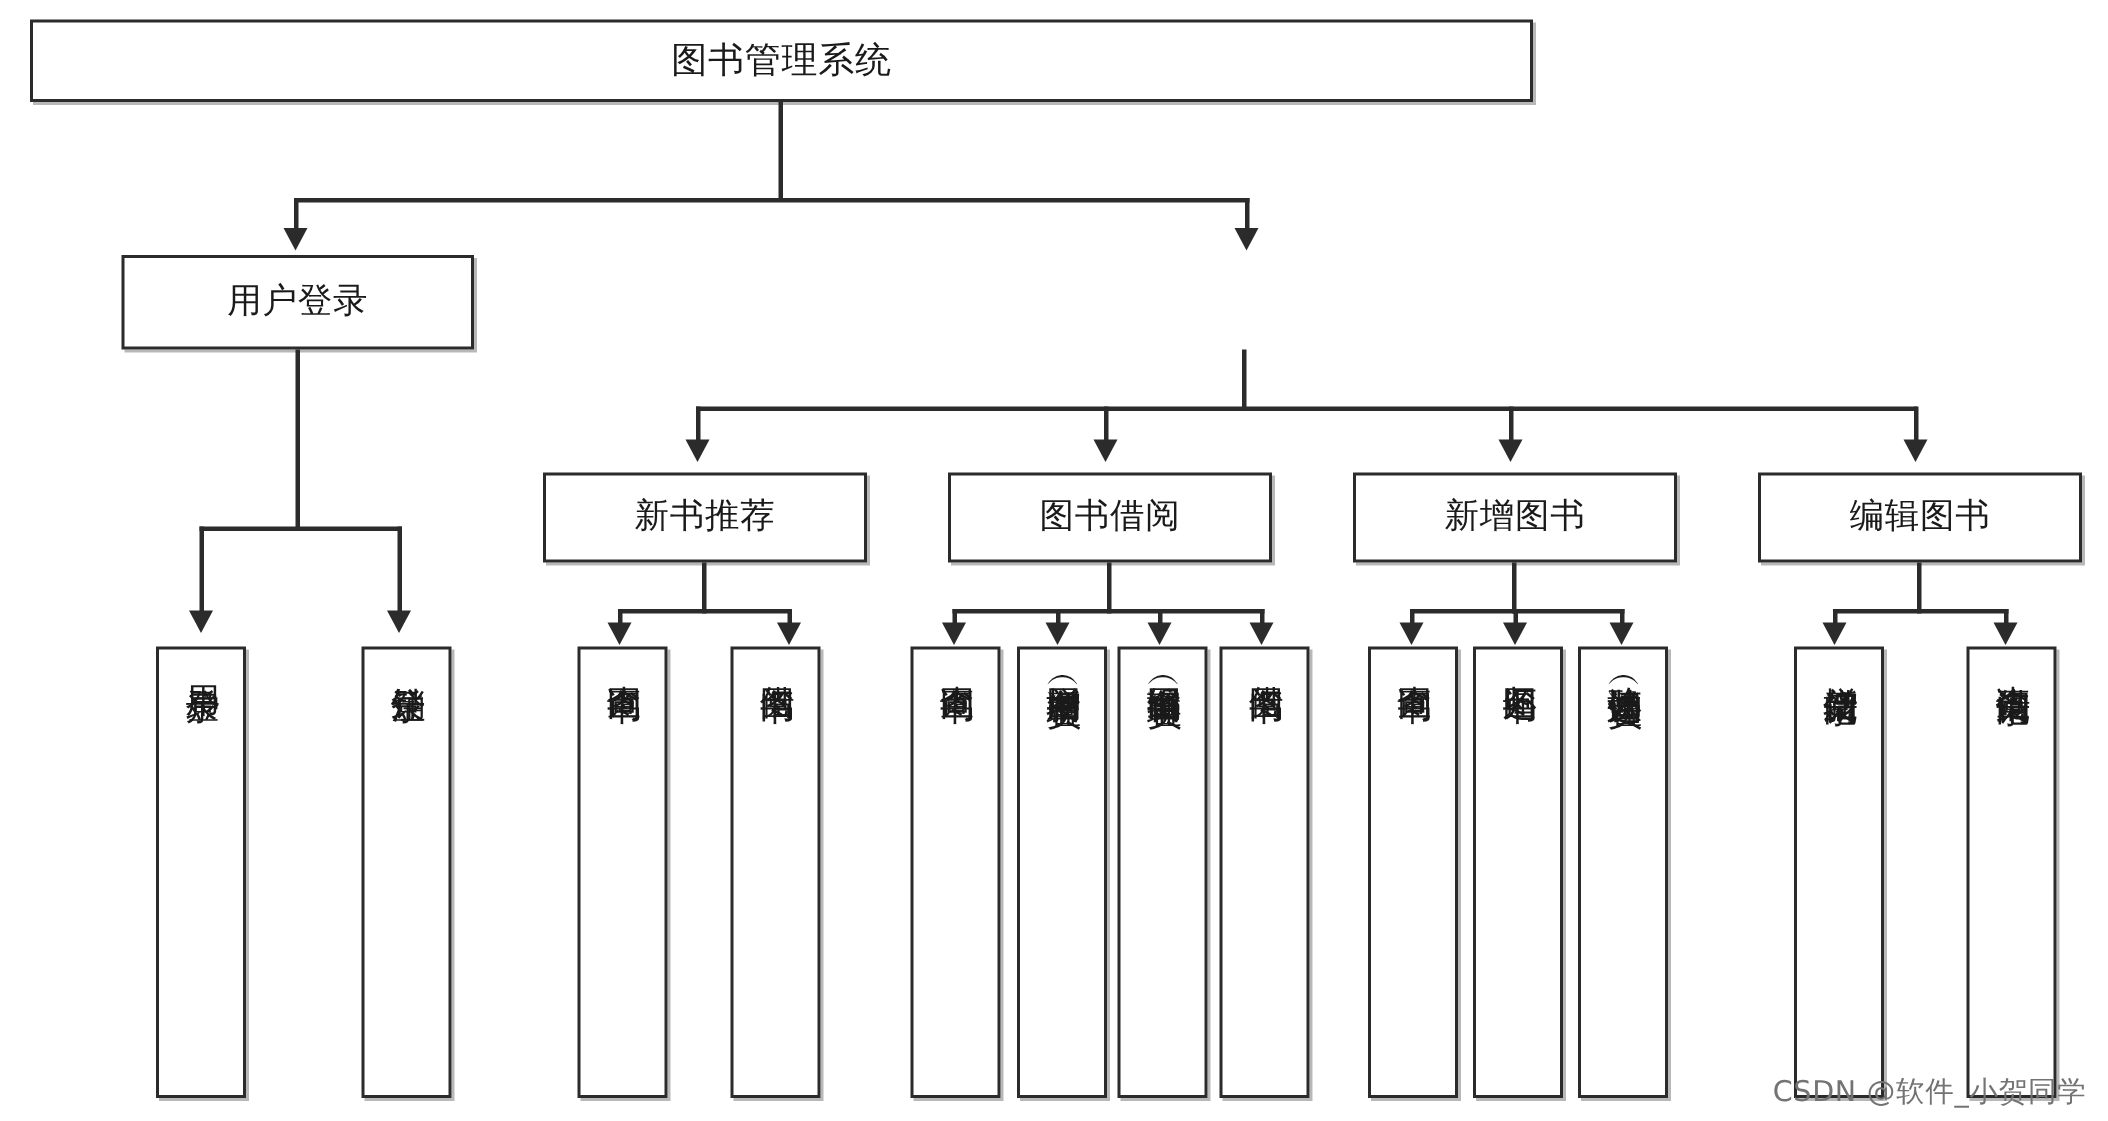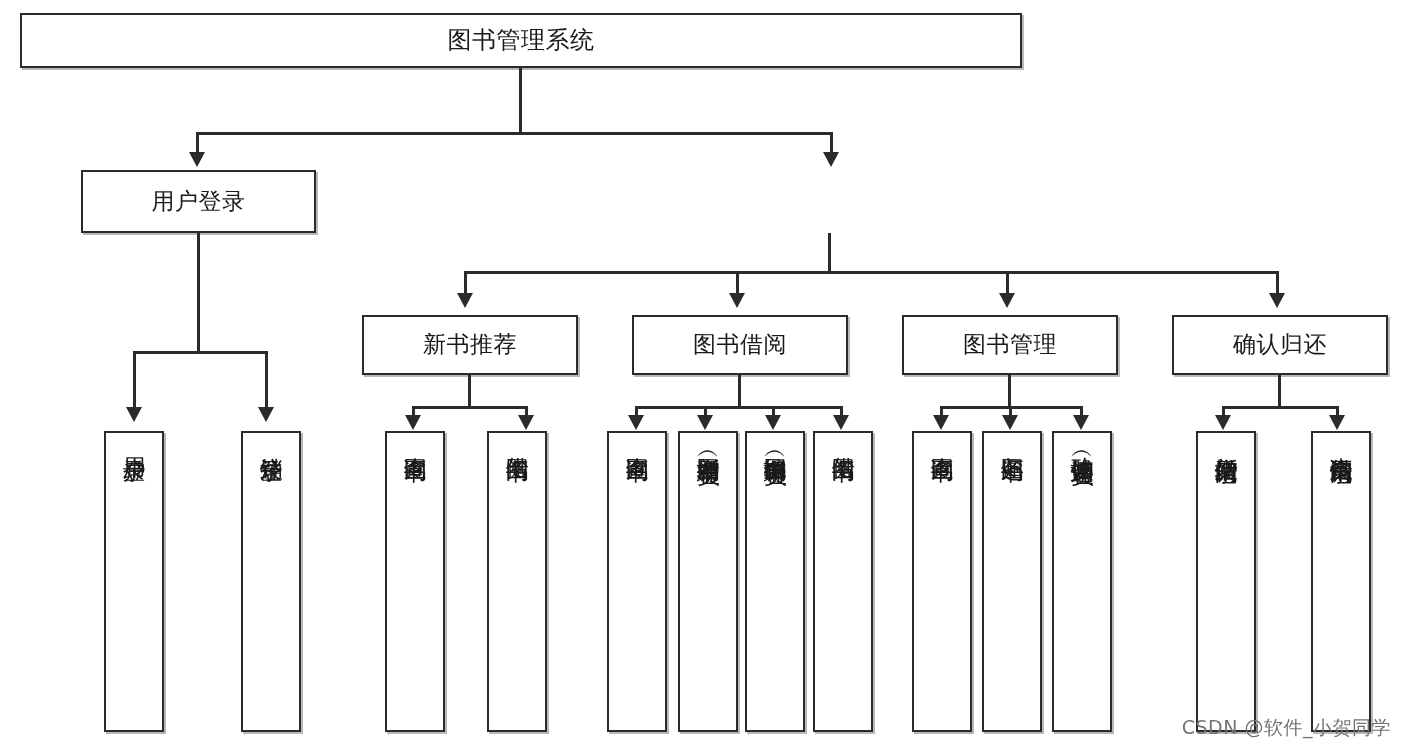--- a/index.html
+++ b/index.html
@@ -123,24 +123,24 @@
   <div class="line vline" style="left:1276px; top:271px; width:3px; height:24px;"></div>
   <div class="arrow" style="left:1269px; top:293px;"></div>
 
   <div class="node horiz" style="left:362px; top:315px; width:216px; height:60px;">
     <span class="label">新书推荐</span>
   </div>
   <div class="node horiz" style="left:632px; top:315px; width:216px; height:60px;">
     <span class="label">图书借阅</span>
   </div>
   <div class="node horiz" style="left:902px; top:315px; width:216px; height:60px;">
-    <span class="label">图书管理</span>
+    <span class="label">新增图书</span>
   </div>
   <div class="node horiz" style="left:1172px; top:315px; width:216px; height:60px;">
-    <span class="label">确认归还</span>
+    <span class="label">编辑图书</span>
   </div>
 
   <div class="line vline" style="left:468px; top:375px; width:3px; height:34px;"></div>
   <div class="line hline" style="left:412px; top:406px; width:116px; height:3px;"></div>
   <div class="line vline" style="left:412px; top:406px; width:3px; height:12px;"></div>
   <div class="arrow" style="left:405px; top:415px;"></div>
   <div class="line vline" style="left:525px; top:406px; width:3px; height:12px;"></div>
   <div class="arrow" style="left:518px; top:415px;"></div>
 
   <div class="line vline" style="left:738px; top:375px; width:3px; height:34px;"></div>

